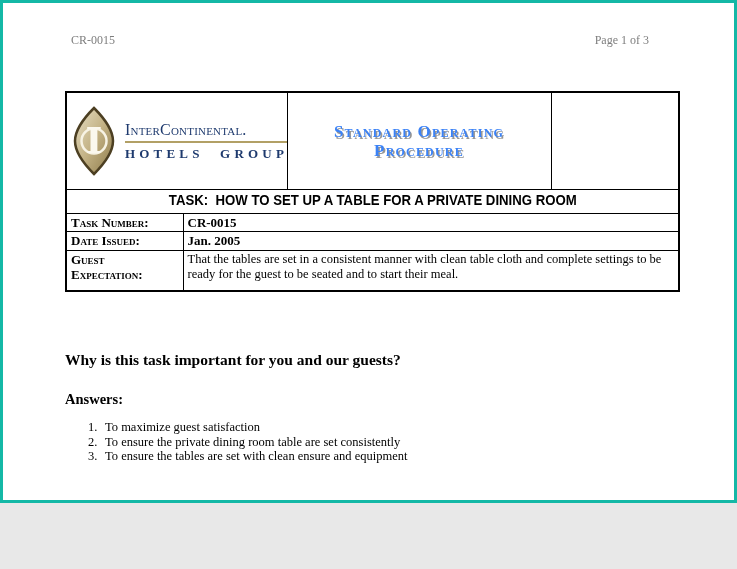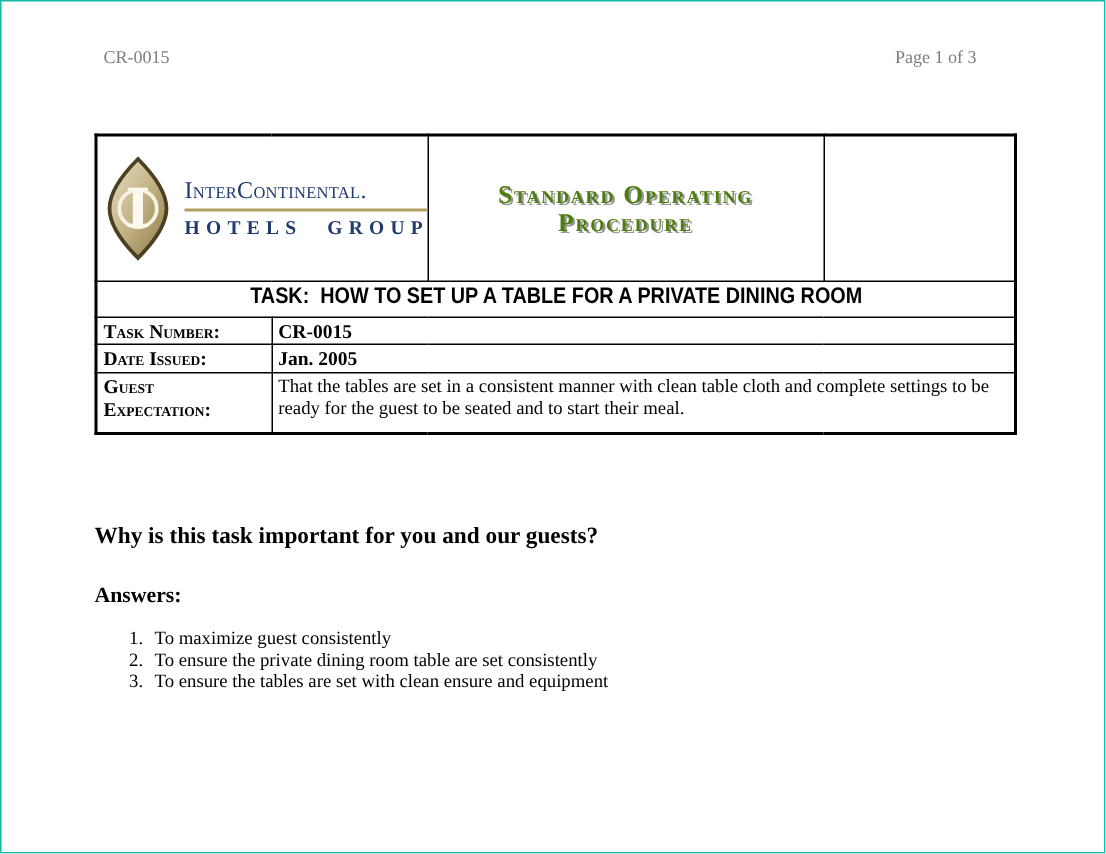--- a/index.html
+++ b/index.html
@@ -1,23 +1,23 @@
 <!DOCTYPE html>
 <html style="--navy: #1e3a6e; --gold: #b2a065;"><head>
 <meta charset="utf-8">
 <style>
   * { margin:0; padding:0; box-sizing:border-box; }
   html,body { background:#e8e8e8; }
   body { font-family:"Liberation Serif", serif; }
 
   .page {
     position:relative;
-    width:737px; height:569px;
+    width:737px; height:503px;
     background:#ffffff;
-    border:1px solid #14b8a6;
+    border:3px solid #14b8a6;
     overflow:hidden;
   }
 
   
   .page-header {
     position:absolute; top:30px; left:68px; right:85px;
     display:flex; justify-content:space-between;
     font-size:12px; color:#7d7d7d;
   }
 
@@ -48,21 +48,21 @@
   .gold-rule { height:2px; background:var(--gold); margin:1px 0 3px; }
   .brand-sub {
     font-size:13px; font-weight:bold; color:var(--navy);
     letter-spacing:4.2px; word-spacing:9px; white-space:nowrap;
   }
 
   .cell-sop-title {
     text-align:center; vertical-align:middle;
     font-variant:small-caps; font-weight:bold;
     font-size:17px; line-height:19px; letter-spacing:1.2px;
-    color:#4d7c0f;
+    color:#3b82f6;
     text-shadow:1.5px 1.5px 0 #979797;
   }
 
   .cell-task-title {
     height:24px; text-align:center; vertical-align:middle;
     font-family:"Liberation Sans", sans-serif;
     font-weight:bold; font-size:15px;margin-top:47px;
   }
   .condensed {
     display:inline-block; white-space:pre;
@@ -155,21 +155,21 @@
       <td class="cell-label">Guest Expectation:</td>
       <td colspan="3" class="cell-value regular">That the tables are set in a consistent manner with clean table cloth and complete settings to be ready for the guest to be seated and to start their meal.</td>
     </tr>
   </tbody>
     </table>
 
   <section class="body-section">
     <p class="question">Why is this task important for you and our guests?</p>
     <p class="answers-title">Answers:</p>
     <div class="answer-item">
-      <span class="answer-num">1.</span><span>To maximize guest consistently</span>
+      <span class="answer-num">1.</span><span>To maximize guest satisfaction</span>
     </div>
     <div class="answer-item">
       <span class="answer-num">2.</span><span>To ensure the private dining room table are set consistently</span>
     </div>
     <div class="answer-item">
       <span class="answer-num">3.</span><span>To ensure the tables are set with clean ensure and equipment</span>
     </div>
   </section>
 
 </div>

